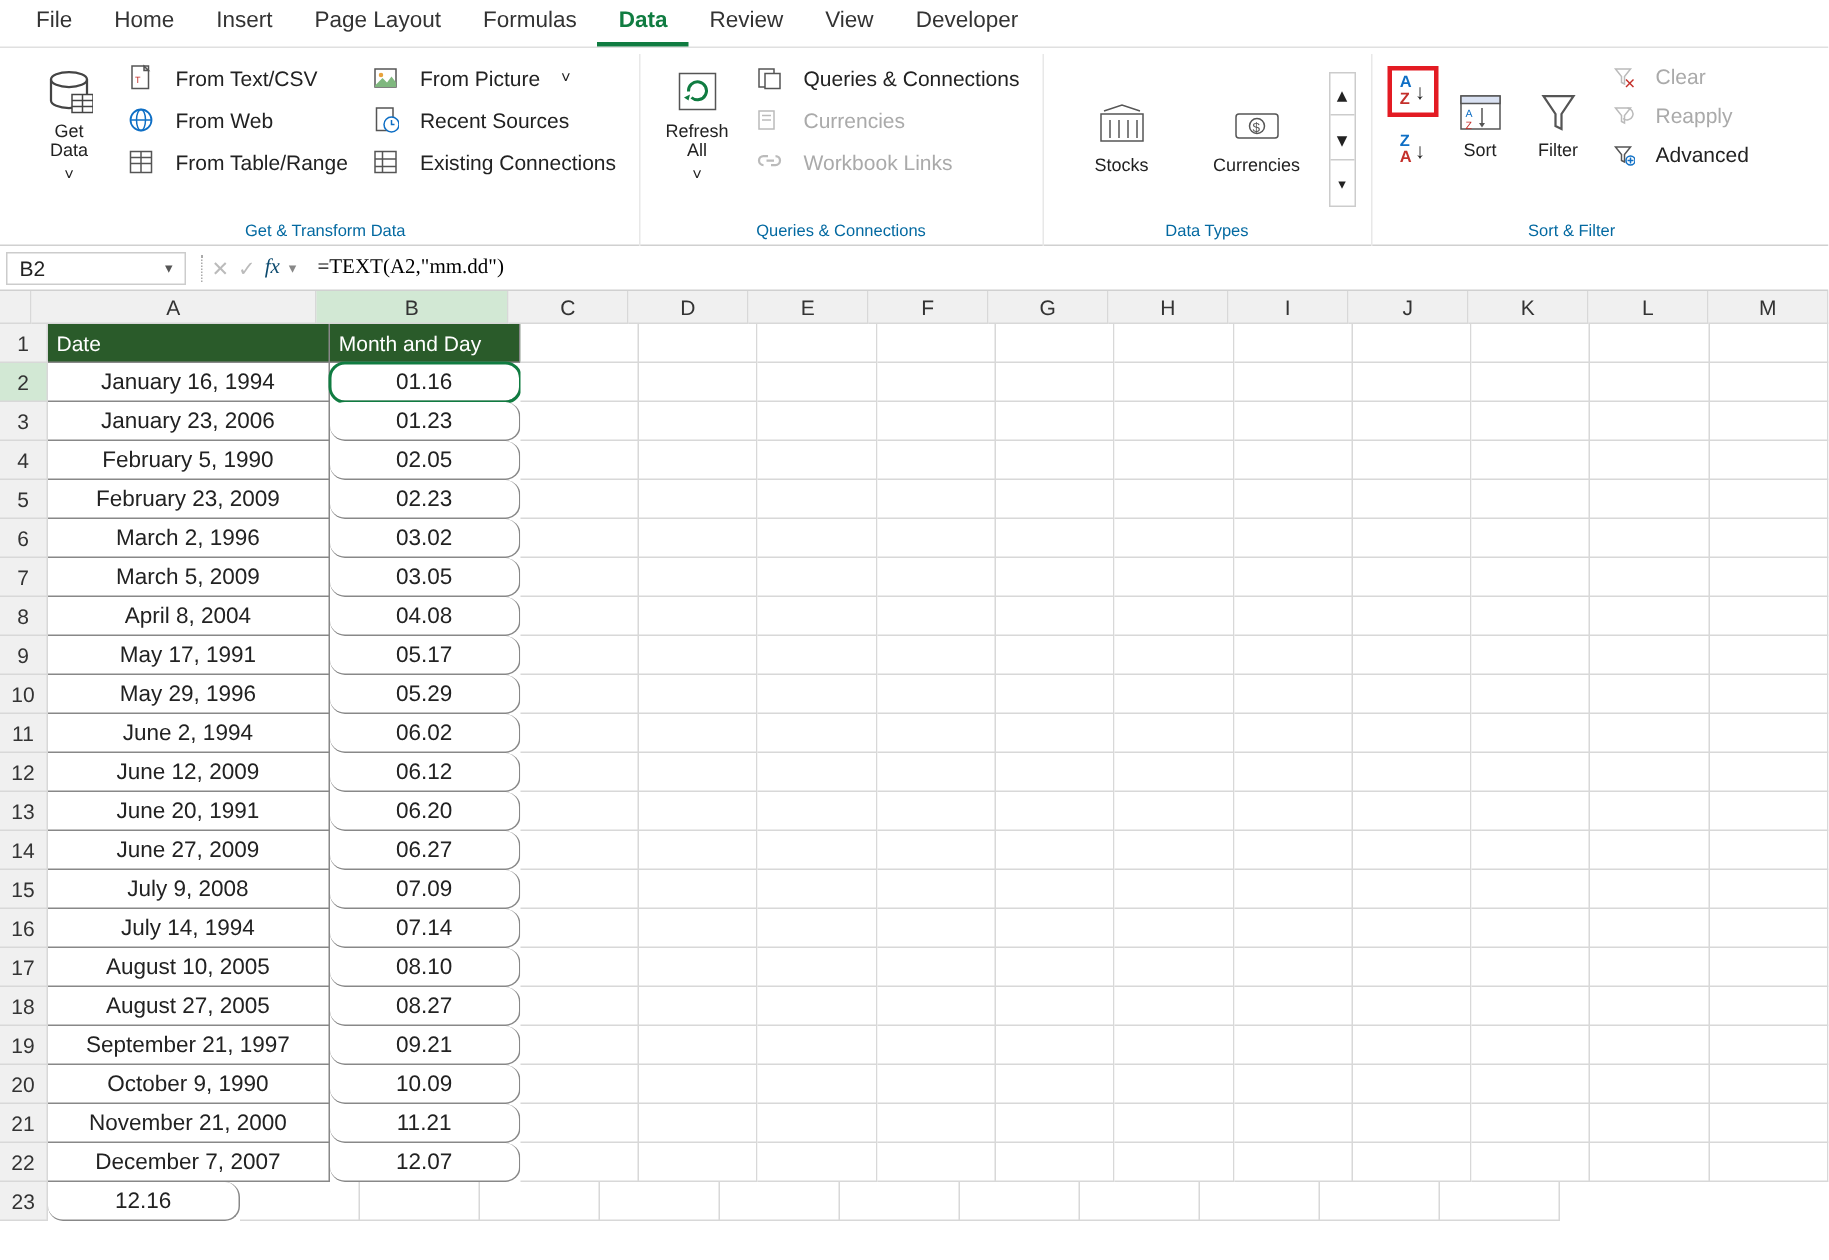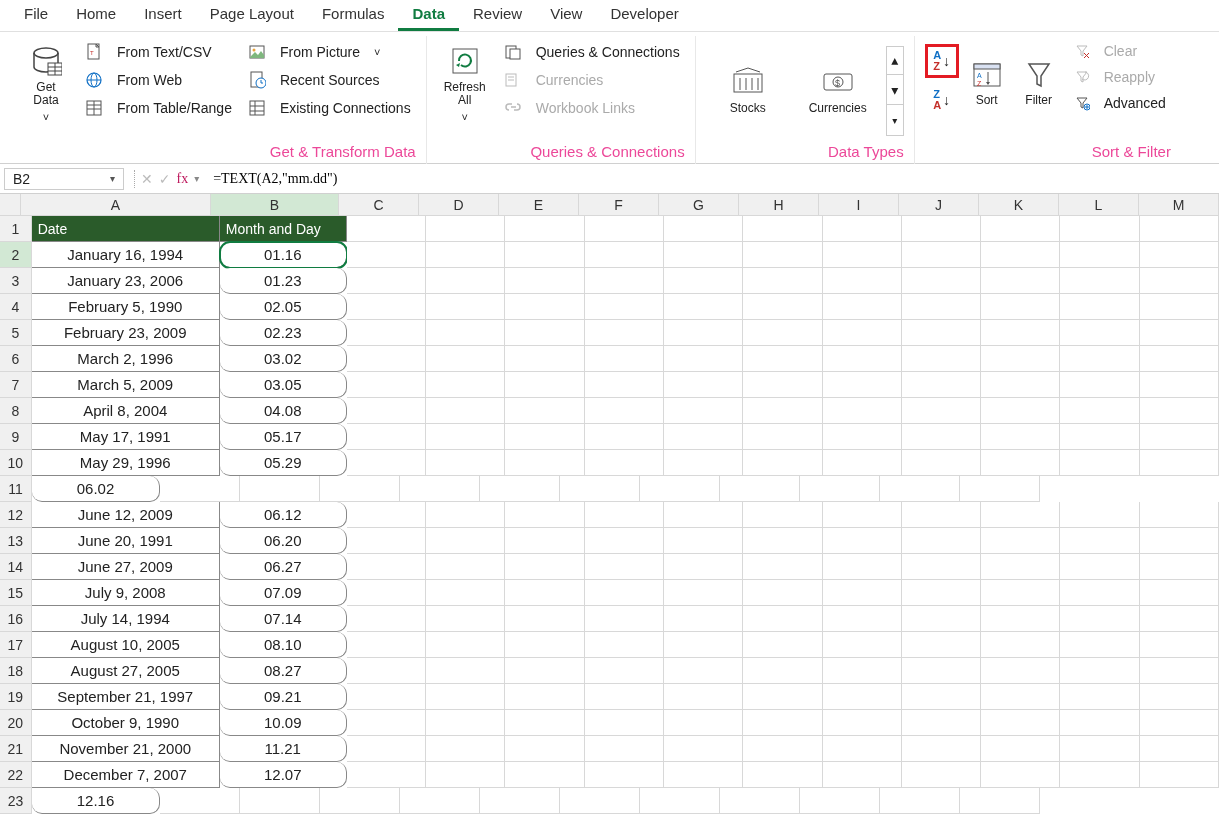--- a/index.html
+++ b/index.html
@@ -4,37 +4,37 @@
 <style>
   * { box-sizing: border-box; margin: 0; padding: 0; }
   body { font-family: "Segoe UI", Arial, sans-serif; font-size: 14px; color: #222; background: #fff; width: 1219px; overflow: hidden;}
   .tabs { display: flex; gap: 0; padding: 0 10px; height: 32px; align-items: flex-end; border-bottom: 1px solid #e0e0e0; }
   .tab { padding: 6px 14px 6px 14px; font-size: 15px; color: #333; cursor: pointer; border-bottom: 3px solid transparent; }
   .tab.active { color: #107c41; border-bottom: 3px solid #107c41; font-weight: 600;}
   .ribbon { display: flex; background: #fff; border-bottom: 1px solid #d0d0d0; height: 132px; padding: 4px 8px 0 8px; }
   .group { display:flex; flex-direction: column; justify-content: space-between; border-right: 1px solid #e8e8e8; padding: 4px 10px 2px 10px; height: 128px;}
   .group:last-child { border-right: none; }
   .group-content { flex: 1; display:flex; gap: 6px; align-items:flex-start;}
-  .group-label { text-align:right; font-size: 15px; color: #ec4899; padding: 2px 0; }
+  .group-label { text-align:center; font-size: 11px; color: #0369a1; padding: 2px 0; }
   .big-btn { display:flex; flex-direction:column; align-items:center; justify-content:center; width: 56px; height: 88px; text-align:center; font-size: 12px; line-height:1.1; gap:4px; padding:2px; border:1px solid transparent; }
   .small-list { display:flex; flex-direction:column; gap: 4px; }
   .small-btn { display:flex; align-items:center; gap:14px; font-size:14px; padding: 2px 4px; white-space: nowrap; border:1px solid transparent;}
   .small-btn.disabled { color:#aaa; }
   .vcol { display:flex; flex-direction:column; gap:2px; align-items:center;}
   .caret::after { content:" ˅"; font-size: 11px;}
   .highlight { border: 3px solid #e31b23; }
   .sort-ic { width: 20px; height: 20px; font-size: 11px; line-height:1; display:flex; align-items:center; gap:2px; justify-content:center;}
   .sort-ic .az { display:flex; flex-direction:column; font-weight:600;}
   .sort-ic .az span:first-child{color:#0f6fc5;}
   .sort-ic .az span:last-child{color:#c4302b;}
   .fx-bar { display:flex; align-items:center; border-bottom:1px solid #d0d0d0; height: 30px;}
   .name-box { width: 120px; border: 1px solid #ccc; margin:2px 4px; padding: 2px 8px; display:flex; align-items:center; justify-content:space-between; font-size:14px; background:#fff;}
   .name-box .chev { font-size: 10px; color:#555; }
   .fx-ctrl { display:flex; align-items:center; gap:6px; padding: 0 6px; color:#888;}
-  .fx-ctrl .fx { font-family: "Times New Roman", serif; color:#be185d;}
+  .fx-ctrl .fx { font-style: italic; font-family: "Times New Roman", serif; color:#0c4a6e;}
   .fx-input { flex:1; padding: 2px 8px; border:none; font-size:14px; font-family: "Segoe UI"; outline:none;}
   .col-headers { display:flex; margin-left: 32px;}
   .cell, .colh, .rowh, .corner { border-right: 1px solid #d8d8d8; border-bottom: 1px solid #d8d8d8; display:flex; align-items:center; overflow:hidden; }
   .colh, .rowh, .corner { background: #f0f0f0; color:#333; justify-content:center; font-size:14px;}
   .corner { width:32px; height:22px; }
   .colh { height:22px; }
   .rowh { width:32px; height:26px; justify-content:center;}
   .cell { height:26px; padding: 0 6px; font-size:15px; background:#fff;}
   .colA { width: 190px; }
   .colB { width: 128px; }
@@ -465,20 +465,21 @@
         <div class="cell colRest"></div>
         <div class="cell colRest"></div>
         <div class="cell colRest"></div>
         <div class="cell colRest"></div>
         <div class="cell colRest"></div>
         <div class="cell colRest"></div>
         <div class="cell colRest"></div>
       </div>
       <div style="display: flex;">
         <div class="rowh">11</div>
+        <div class="cell colA dataA">June 2, 1994</div>
         <div class="cell colB dataB">06.02</div>
         <div class="cell colRest"></div>
         <div class="cell colRest"></div>
         <div class="cell colRest"></div>
         <div class="cell colRest"></div>
         <div class="cell colRest"></div>
         <div class="cell colRest"></div>
         <div class="cell colRest"></div>
         <div class="cell colRest"></div>
         <div class="cell colRest"></div>

